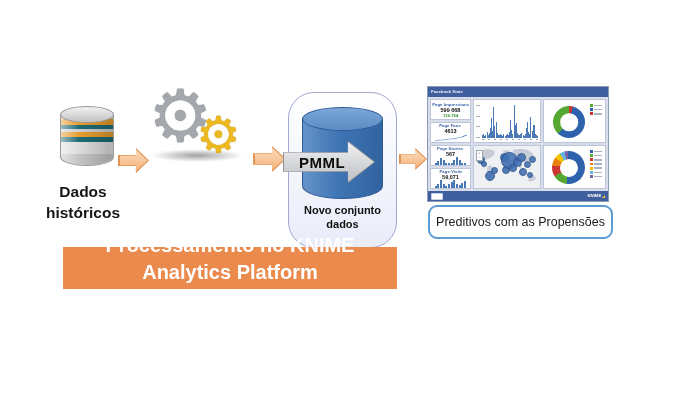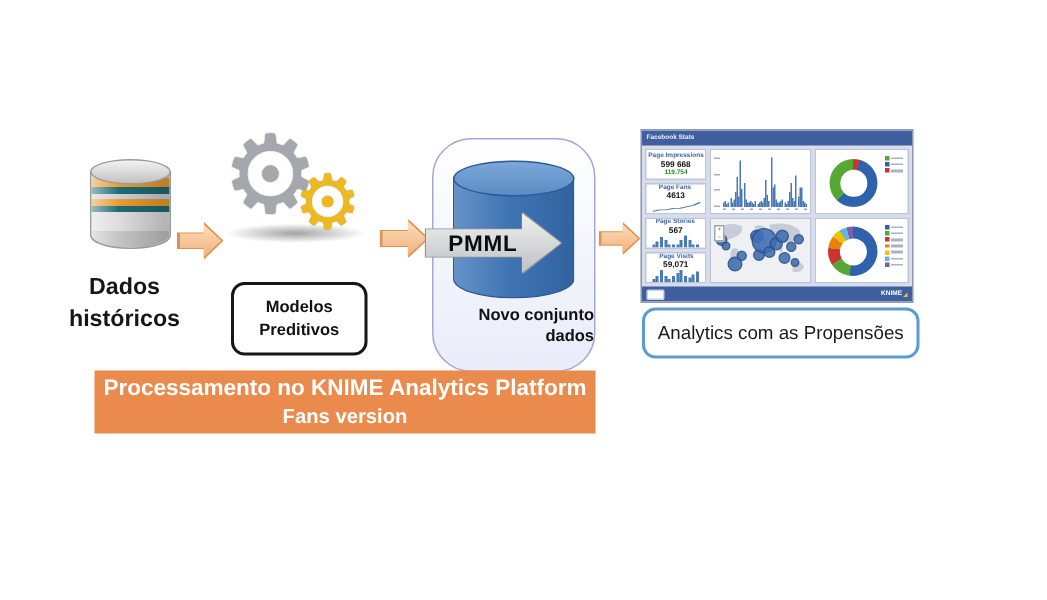--- a/index.html
+++ b/index.html
@@ -40,21 +40,21 @@
     display:flex;align-items:center;justify-content:center;text-align:center;font-size:11px;font-weight:600;line-height:1.3;white-space:pre-line;color:#111;}
 
   
   .pmml-wrap{left:288px;top:92px;width:107px;height:154px;border:1.5px solid #a2a8d4;border-radius:26px;
     background:linear-gradient(180deg,#ffffff,#e9ecf9);}
   .cyl-top{position:absolute;left:13px;top:14px;width:79px;height:22px;border:1px solid #2c5a99;border-radius:50%;
     background:linear-gradient(180deg,#7ba7d8,#5c8cc4);z-index:2;}
   .cyl-body{position:absolute;left:13px;top:25px;width:79px;height:80px;border:1px solid #2c5a99;border-top:none;
     border-radius:0 0 40px 40px / 0 0 13px 13px;
     background:linear-gradient(90deg,#6593c8,#3f74b4 45%,#31639f);}
-  .novo{position:absolute;left:0;top:110px;width:100%;text-align:right;font-size:11px;font-weight:bold;color:#111;line-height:1.3;white-space:pre-line;}
+  .novo{position:absolute;left:0;top:110px;width:100%;text-align:center;font-size:11px;font-weight:bold;color:#111;line-height:1.3;white-space:pre-line;}
   .pmml-arrow{left:283px;top:141px;width:92px;height:42px;z-index:5;
     --clip:polygon(0 27%,71% 27%,71% 0,100% 50%,71% 100%,71% 73%,0 73%);}
   .pmml-arrow .outer{position:absolute;inset:0;background:#8e9094;clip-path:var(--clip);}
   .pmml-arrow .inner{position:absolute;inset:1px;background:linear-gradient(180deg,#f0f0f0,#bfc1c5);clip-path:var(--clip);}
   .pmml-text{position:absolute;left:6px;top:0;width:66px;height:100%;display:flex;align-items:center;justify-content:center;
     font-size:15px;font-weight:bold;color:#0c0c0c;letter-spacing:.5px;z-index:6;}
 
   
   .dash{left:427px;top:86px;width:180px;height:114px;border:1px solid #8d9ab8;background:#d8dde9;overflow:hidden;}
   .dhead,.dfoot{position:absolute;left:0;width:100%;height:10px;background:#3f5f9e;display:flex;align-items:center;}
@@ -103,21 +103,21 @@
   .footbox{width:10px;height:5px;background:#fff;border-radius:1px;border:0.5px solid #c9d2e6;}
   .brand{display:flex;align-items:center;gap:1px;}
   .brand .bt{color:#fff;font-weight:bold;transform-origin:right center;}
   .brand .tri{width:0;height:0;border-left:3px solid transparent;border-bottom:3.5px solid #f6c51e;}
 
   .caption{left:428px;top:205px;width:181px;height:30px;border:2px solid #5b9bd5;border-radius:9px;background:#fff;
     display:flex;align-items:center;justify-content:center;font-size:12.5px;color:#1a1a1a;}
 
   .banner{left:63px;top:247px;width:334px;height:42px;background:#eb8a4d;color:#fff;text-align:center;
     display:flex;flex-direction:column;align-items:center;justify-content:center;line-height:1.35;}
-  .banner .l1{font-size:15px;font-weight:bold;}
+  .banner .l1{font-size:20px;font-weight:bold;}
   .banner .l2{font-size:13.5px;font-weight:bold;}
 </style>
 </head>
 <body>
 
 <div class="canvas">
 
   <div class="abs db">
     <div class="db-top"></div>
     <div class="db-body"></div>
@@ -128,22 +128,20 @@
     <div class="inner"></div>
   </div>
 
   <div class="abs gear-shadow"></div>
   <div class="abs gear gear-big">⚙</div>
   <div class="abs gear gear-small">⚙</div>
 
   <div class="abs dados">Dados
 históricos</div>
 
-  <div class="abs models-box">Modelos
-Preditivos</div>
 
   <div class="abs flowarrow fa2">
     <div class="outer"></div>
     <div class="inner"></div>
   </div>
 
   <div class="abs pmml-wrap">
     <div class="cyl-top"></div>
     <div class="cyl-body"></div>
     <div class="novo">Novo conjunto
@@ -372,20 +370,20 @@
     </div>
     <div class="dfoot">
       <div class="footbox"></div>
       <div class="brand">
         <span class="t bt" style="transform-origin:right center;">KNIME</span>
         <span class="tri"></span>
       </div>
     </div>
   </div>
 
-  <div class="abs caption">Analytics com as Propensões</div>
+  <div class="abs caption">Preditivos com as Propensões</div>
 
   <div class="abs banner">
     <span class="l1">Processamento no KNIME Analytics Platform</span>
     <span class="l2">Fans version</span>
   </div>
 
 </div>
 
 </body></html>

